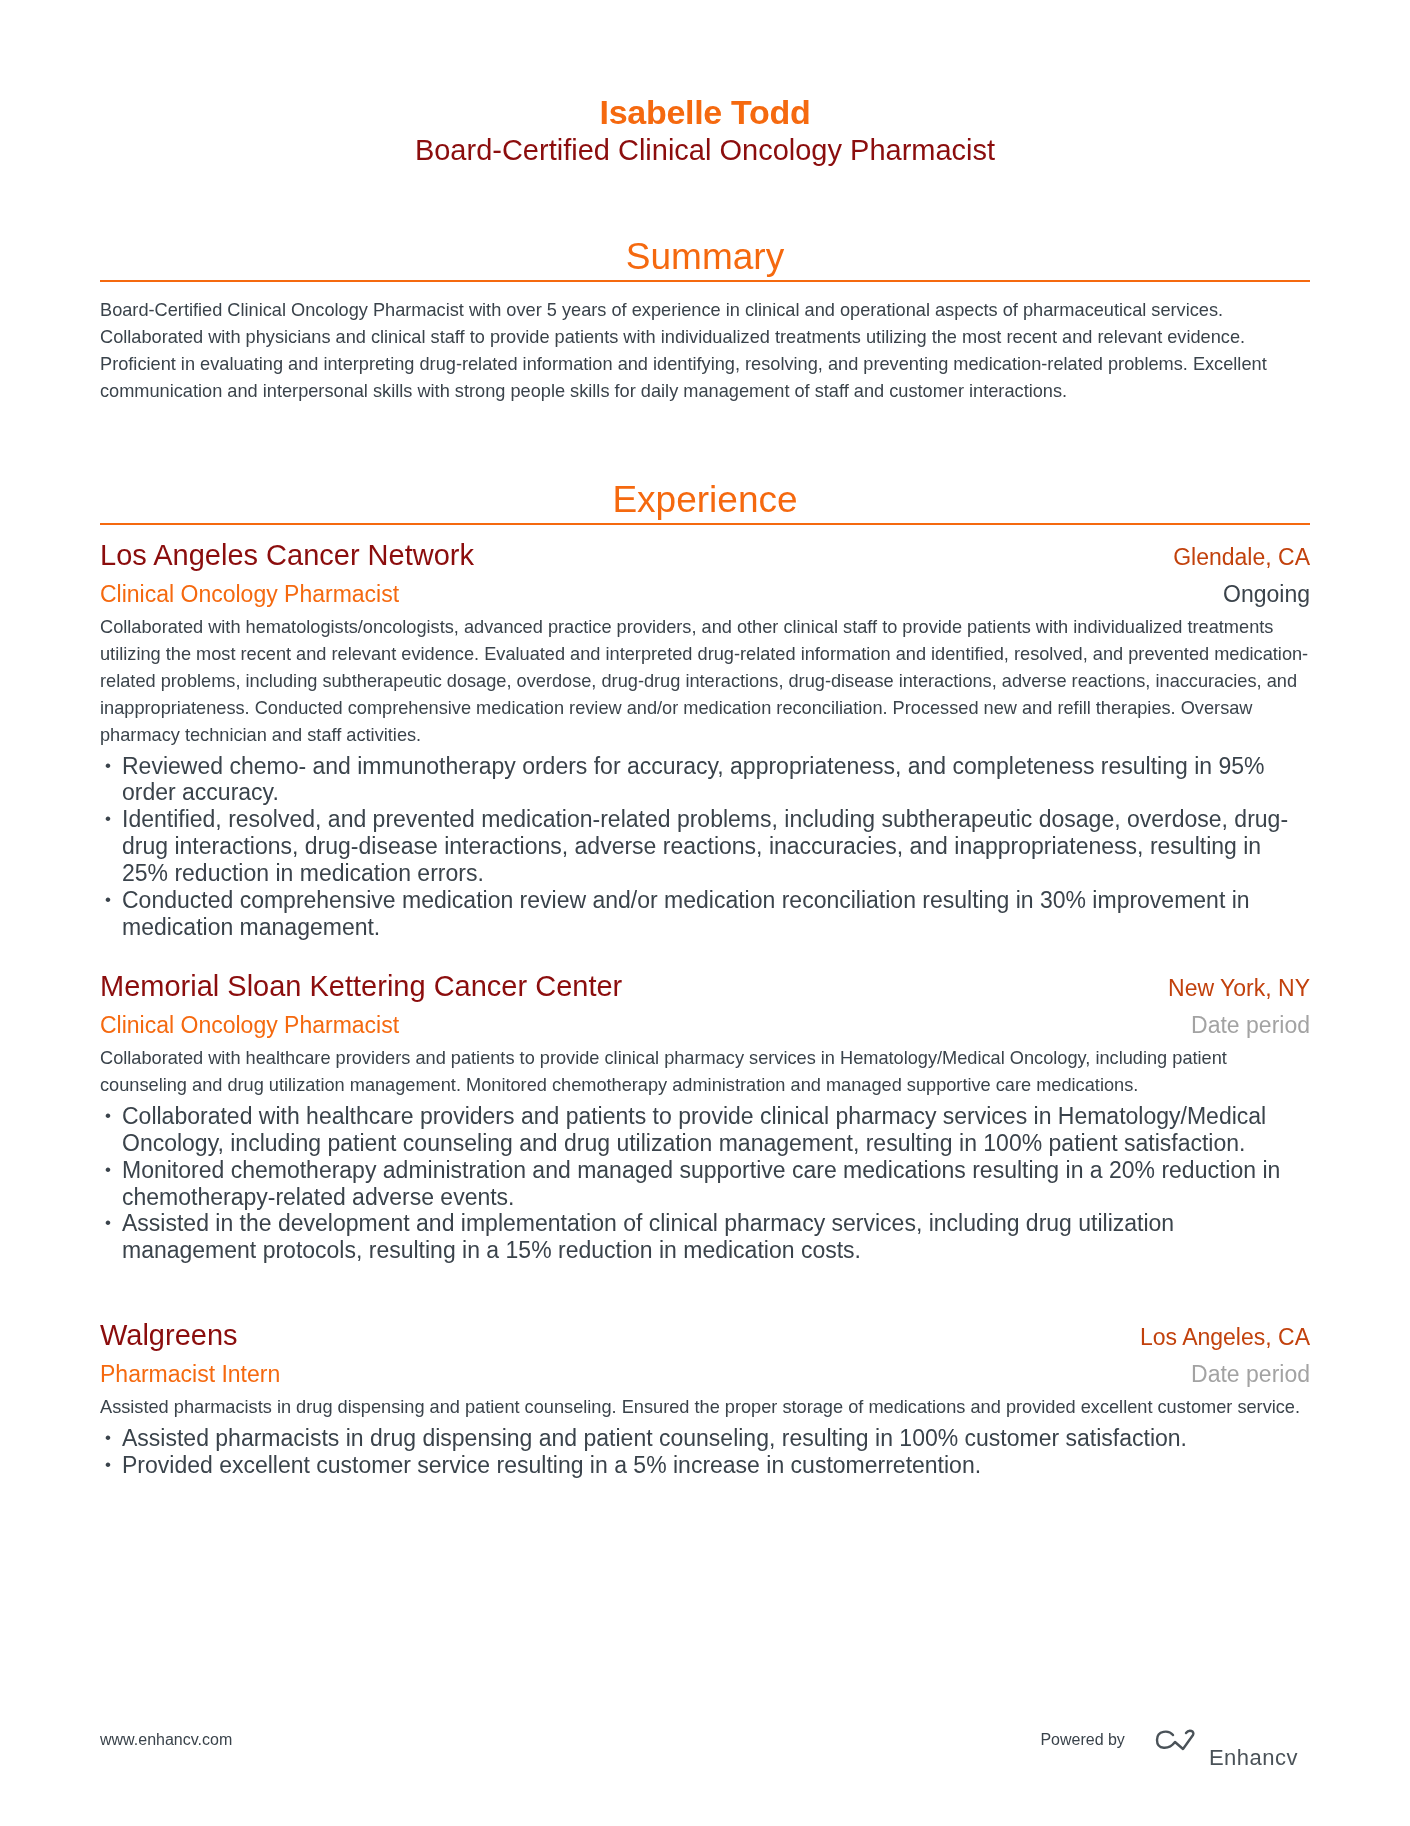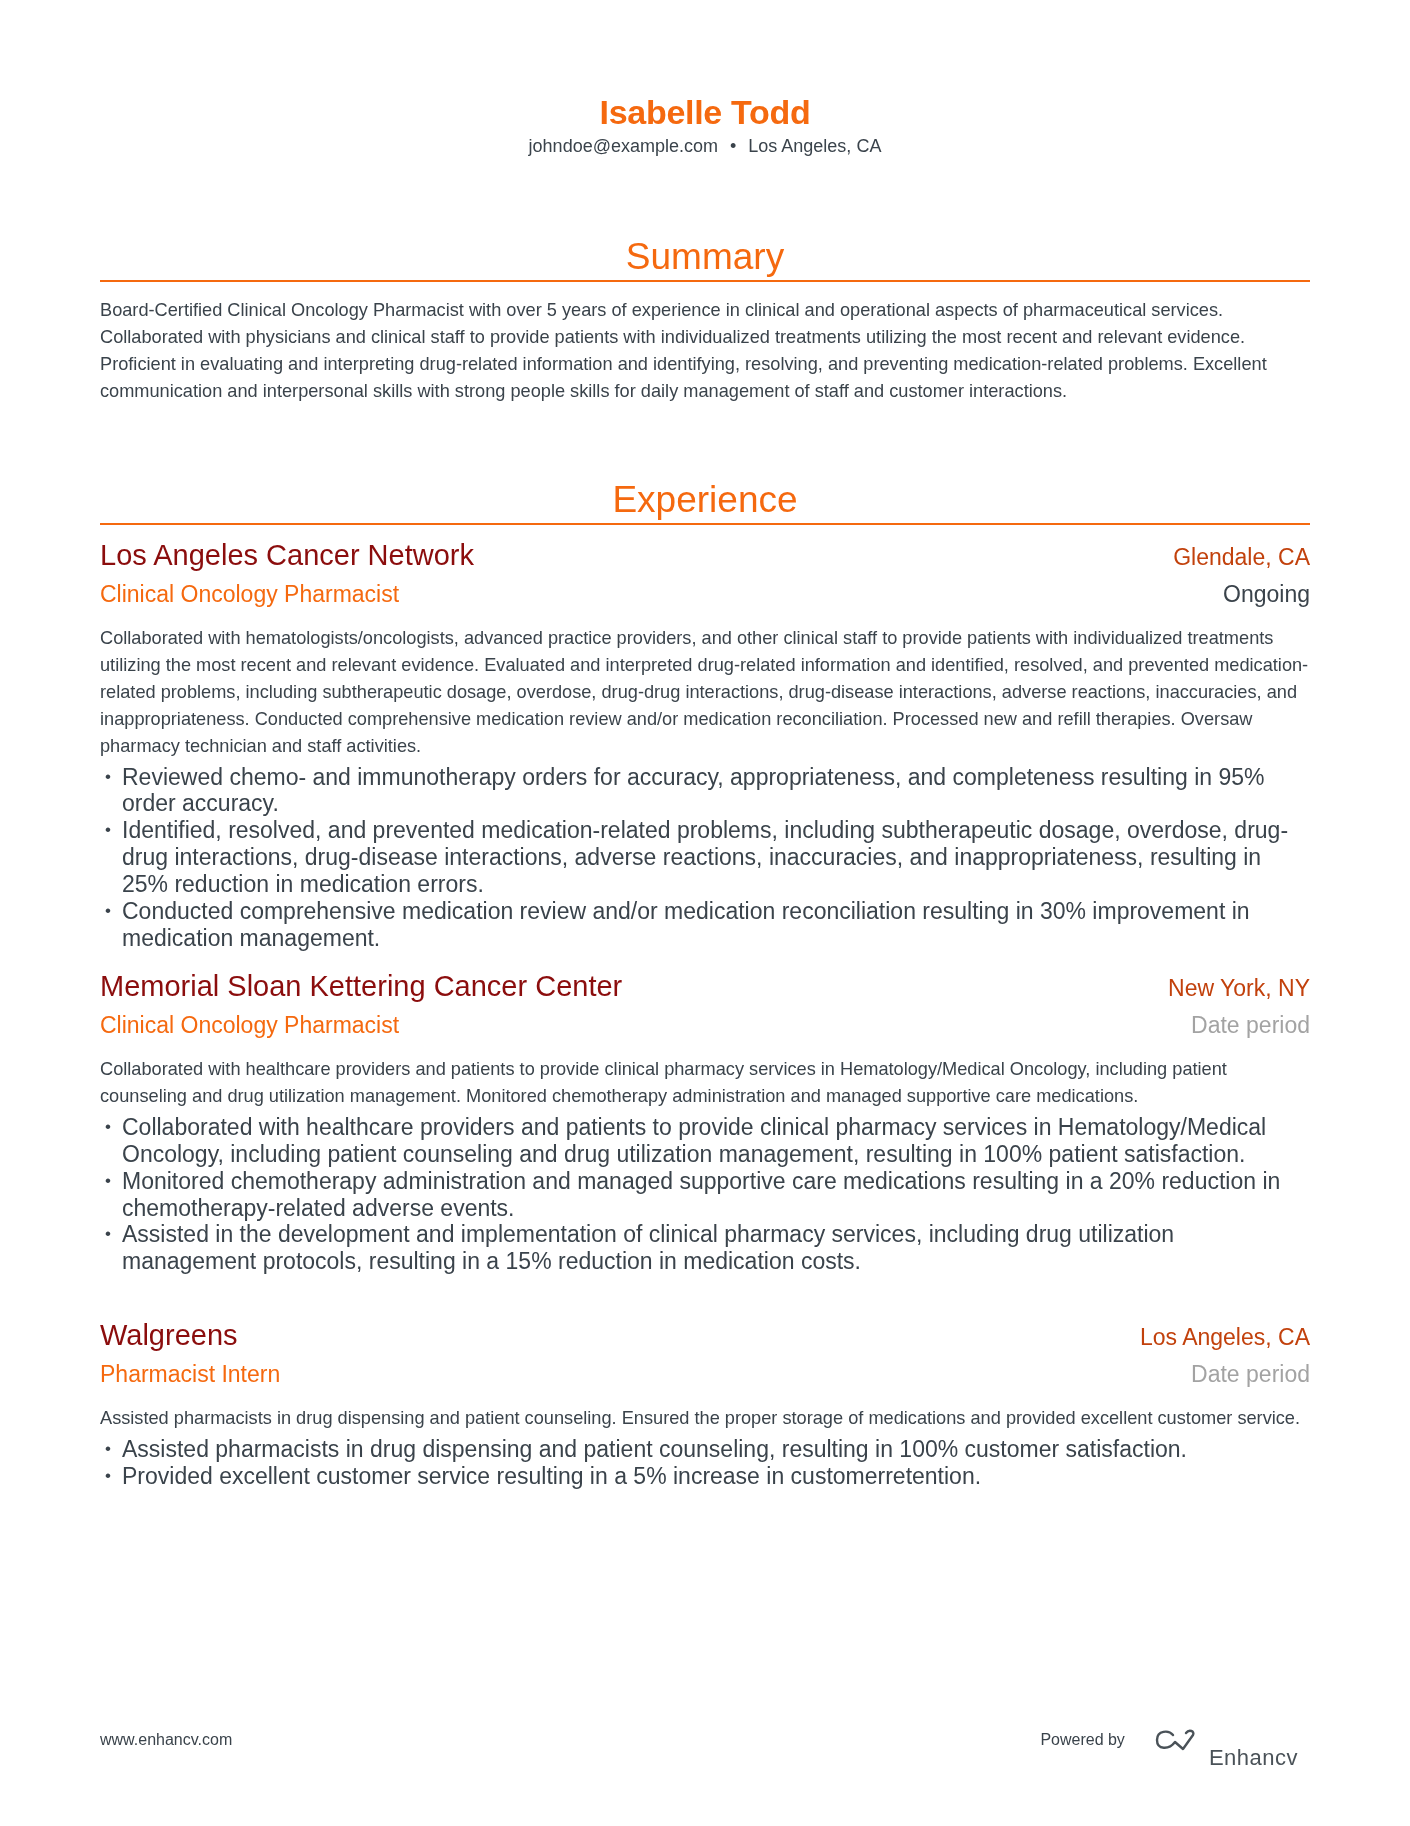--- a/index.html
+++ b/index.html
@@ -21,42 +21,40 @@
 
   .summary { position:absolute; top:297px; left:0; width:1210px; }
 
   .job { position:absolute; left:0; width:1210px; }
   .job-row { display:flex; justify-content:space-between; align-items:baseline;gap:48px; }
   .company { font-size:29px; color:#8b0d0d; line-height:38px; }
   .location { font-size:23px; color:#c2410c; line-height:38px; }
   .role { font-size:23px; color:#f5690f; line-height:36px; }
   .date { font-size:23px; color:#3a434b; line-height:36px; }
   .date.placeholder { color:#a3a3a3; }
-  .job .para { margin-top:13px; }
+  .job .para { margin-top:2px; }
   ul.bullets { list-style:none; margin:4px 0 0 0; padding:0; }
   ul.bullets li { position:relative; padding-left:22px; font-size:23px; line-height:26.9px; color:#3a434b; }
   ul.bullets li::before { content:"\2022"; position:absolute; left:5px; top:0; font-size:17px; color:#3a434b; }
 
   .footer { position:absolute; top:1727px; left:0; width:1210px; height:30px; }
   .footer-url { position:absolute; left:0; top:0; font-size:16px; line-height:26px; color:#3a434b; }
   .footer-right { position:absolute; right:12px; top:0; display:flex; align-items:center; height:26px; }
   .powered { font-size:16px; color:#3a434b; margin-right:28px; }
   .brand-logo { width:46px; height:24px; margin-right:10px; }
   .brand { font-size:22px; color:#4a5258; letter-spacing:0.5px;margin-top:36px; }
 </style>
 </head>
 <body>
 
 <div class="page">
 
   <div class="header">
     <div class="name">Isabelle Todd</div>
-    <div class="contact">
-      <span>johndoe@example.com</span><span class="sep">•</span><span>Los Angeles, CA</span>
-    </div>
+    <div class="headline">Board-Certified Clinical Oncology Pharmacist</div>
   </div>
 
   <div class="section-title" style="top:240px;">Summary</div>
   <div class="rule" style="top:280px;"></div>
   <div class="summary">
     <p class="para">Board-Certified Clinical Oncology Pharmacist with over 5 years of experience in clinical and operational aspects of pharmaceutical services. Collaborated with physicians and clinical staff to provide patients with individualized treatments utilizing the most recent and relevant evidence. Proficient in evaluating and interpreting drug-related information and identifying, resolving, and preventing medication-related problems. Excellent communication and interpersonal skills with strong people skills for daily management of staff and customer interactions.</p>
   </div>
 
   <div class="section-title" style="top:483px;">Experience</div>
   <div class="rule" style="top:523px;"></div>

